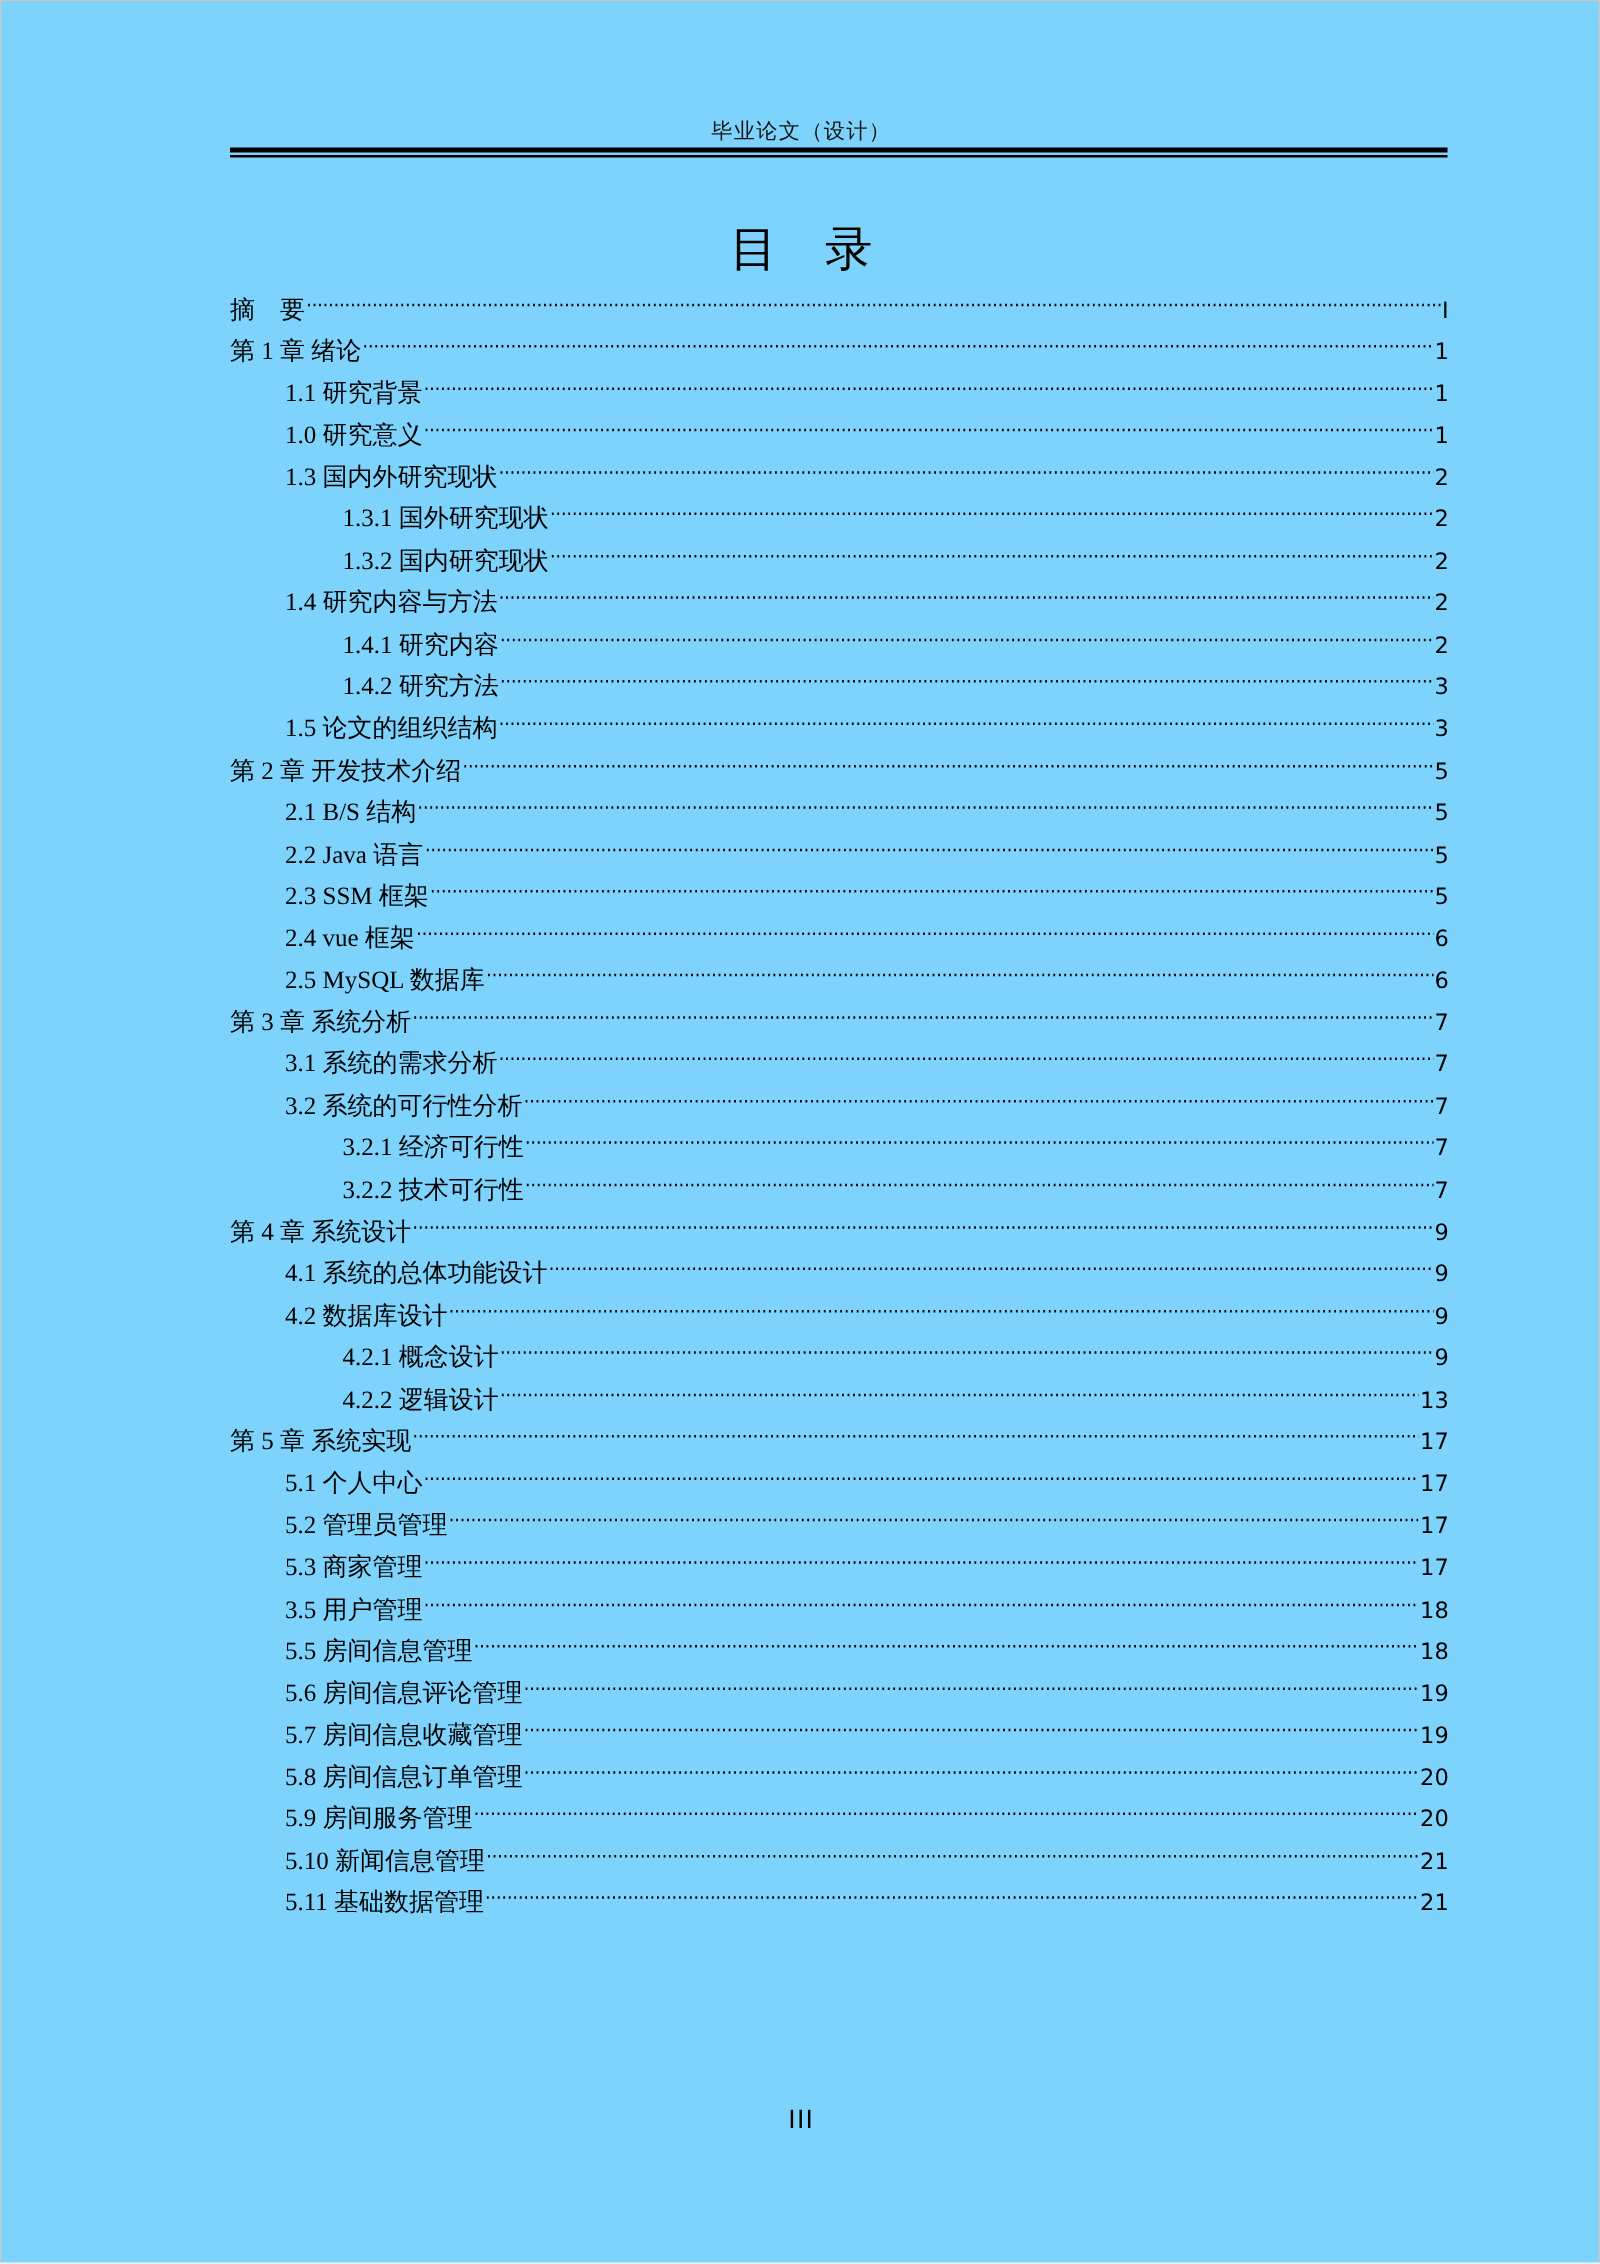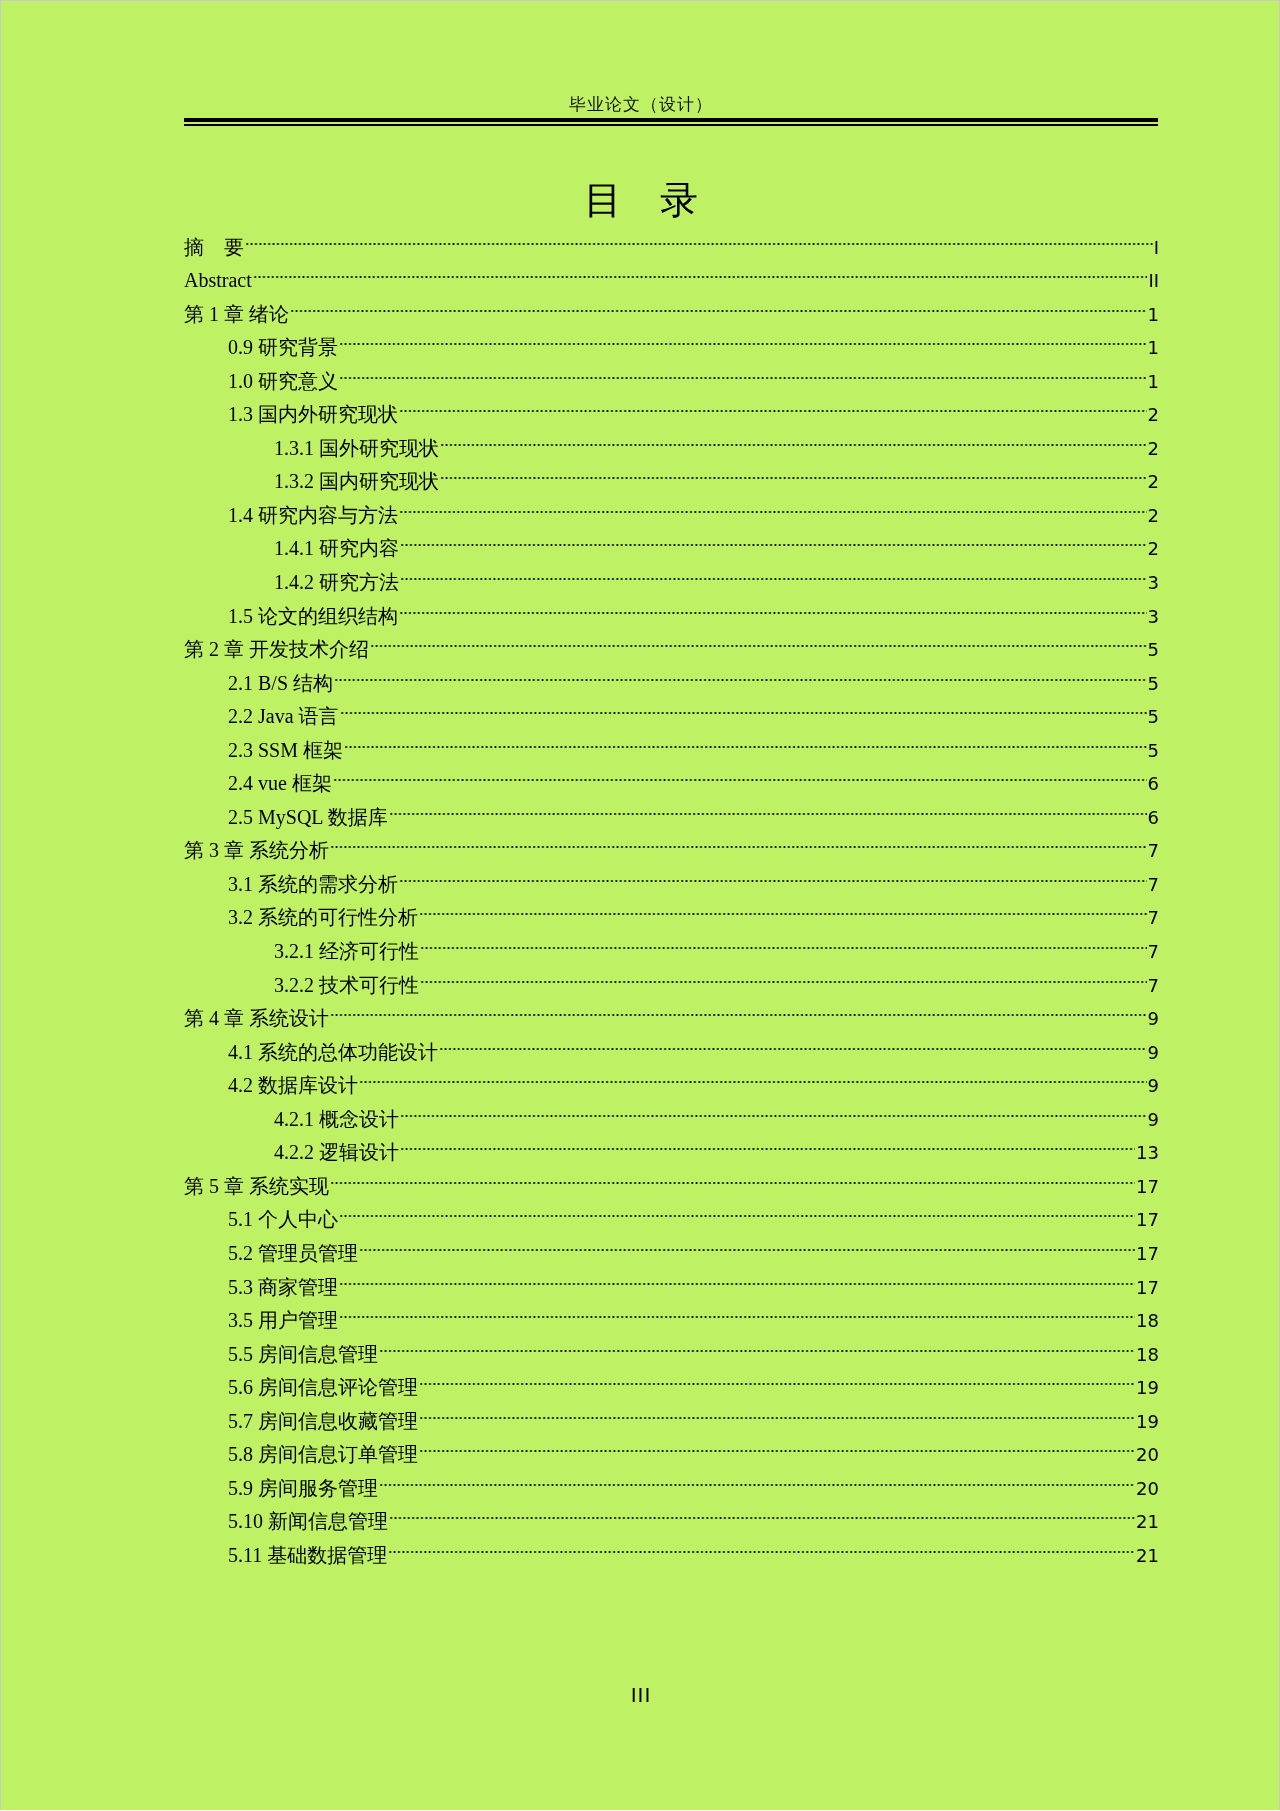--- a/index.html
+++ b/index.html
@@ -2,21 +2,21 @@
 <html><head>
 <meta charset="utf-8">
 <style>
   html, body { margin:0; padding:0; }
   body {
     width:1280px; height:1811px; background:#ffffff; position:relative; overflow:hidden;
     font-family: "Liberation Serif", "DejaVu Serif", serif; color:#000;
   }
   .page {
     position:absolute; left:0; top:0; width:1278px; height:1809px;
-    border:1px solid #c8c8c8; border-bottom:none; background:#bef264;
+    border:1px solid #c8c8c8; border-bottom:none; background:#7dd3fc;
   }
   .running-header {
     position:absolute; left:0; width:1280px; top:92px; text-align:center;
     font-size:17px; letter-spacing:1px; color:#111;
   }
   .header-rule-thick {
     position:absolute; left:183px; width:974px; top:117px; height:4px; background:#000;
   }
   .header-rule-thin {
     position:absolute; left:183px; width:974px; top:123px; height:2px; background:#000;
@@ -62,31 +62,26 @@
 
   <div class="toc-title">目录</div>
 
   <div class="toc" id="toc">
       <div class="toc-row l1">
         <span class="toc-label">摘　要</span>
         <span class="toc-dots"></span>
         <span class="toc-page">I</span>
       </div>
       <div class="toc-row l1">
-        <span class="toc-label">Abstract</span>
-        <span class="toc-dots"></span>
-        <span class="toc-page">II</span>
-      </div>
-      <div class="toc-row l1">
         <span class="toc-label">第 1 章  绪论</span>
         <span class="toc-dots"></span>
         <span class="toc-page">1</span>
       </div>
       <div class="toc-row l2">
-        <span class="toc-label">0.9 研究背景</span>
+        <span class="toc-label">1.1 研究背景</span>
         <span class="toc-dots"></span>
         <span class="toc-page">1</span>
       </div>
       <div class="toc-row l2">
         <span class="toc-label">1.0 研究意义</span>
         <span class="toc-dots"></span>
         <span class="toc-page">1</span>
       </div>
       <div class="toc-row l2">
         <span class="toc-label">1.3 国内外研究现状</span>

